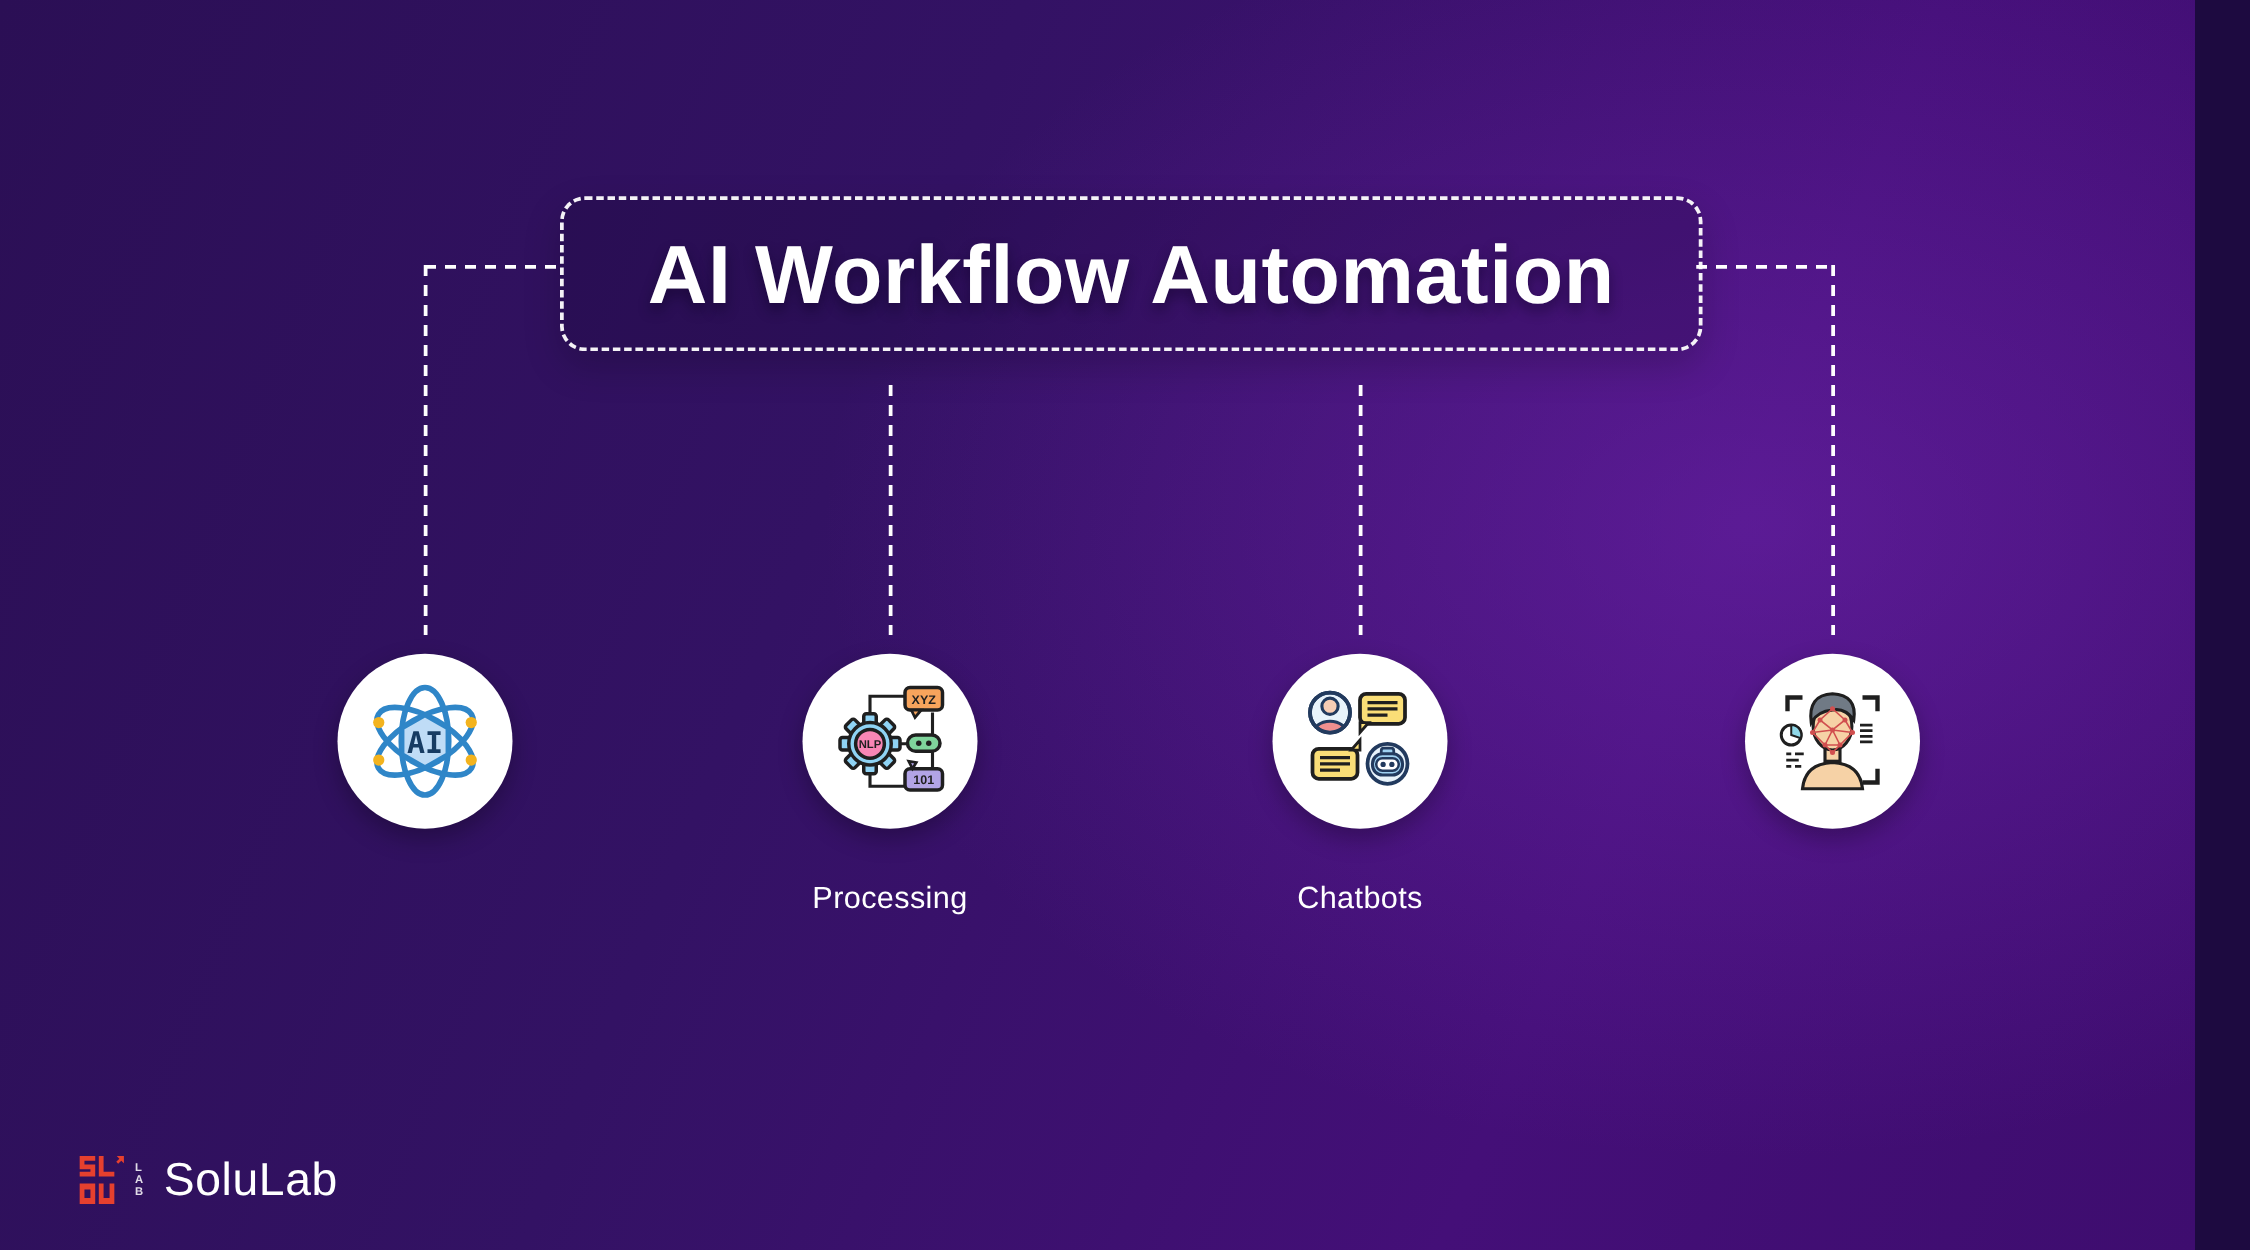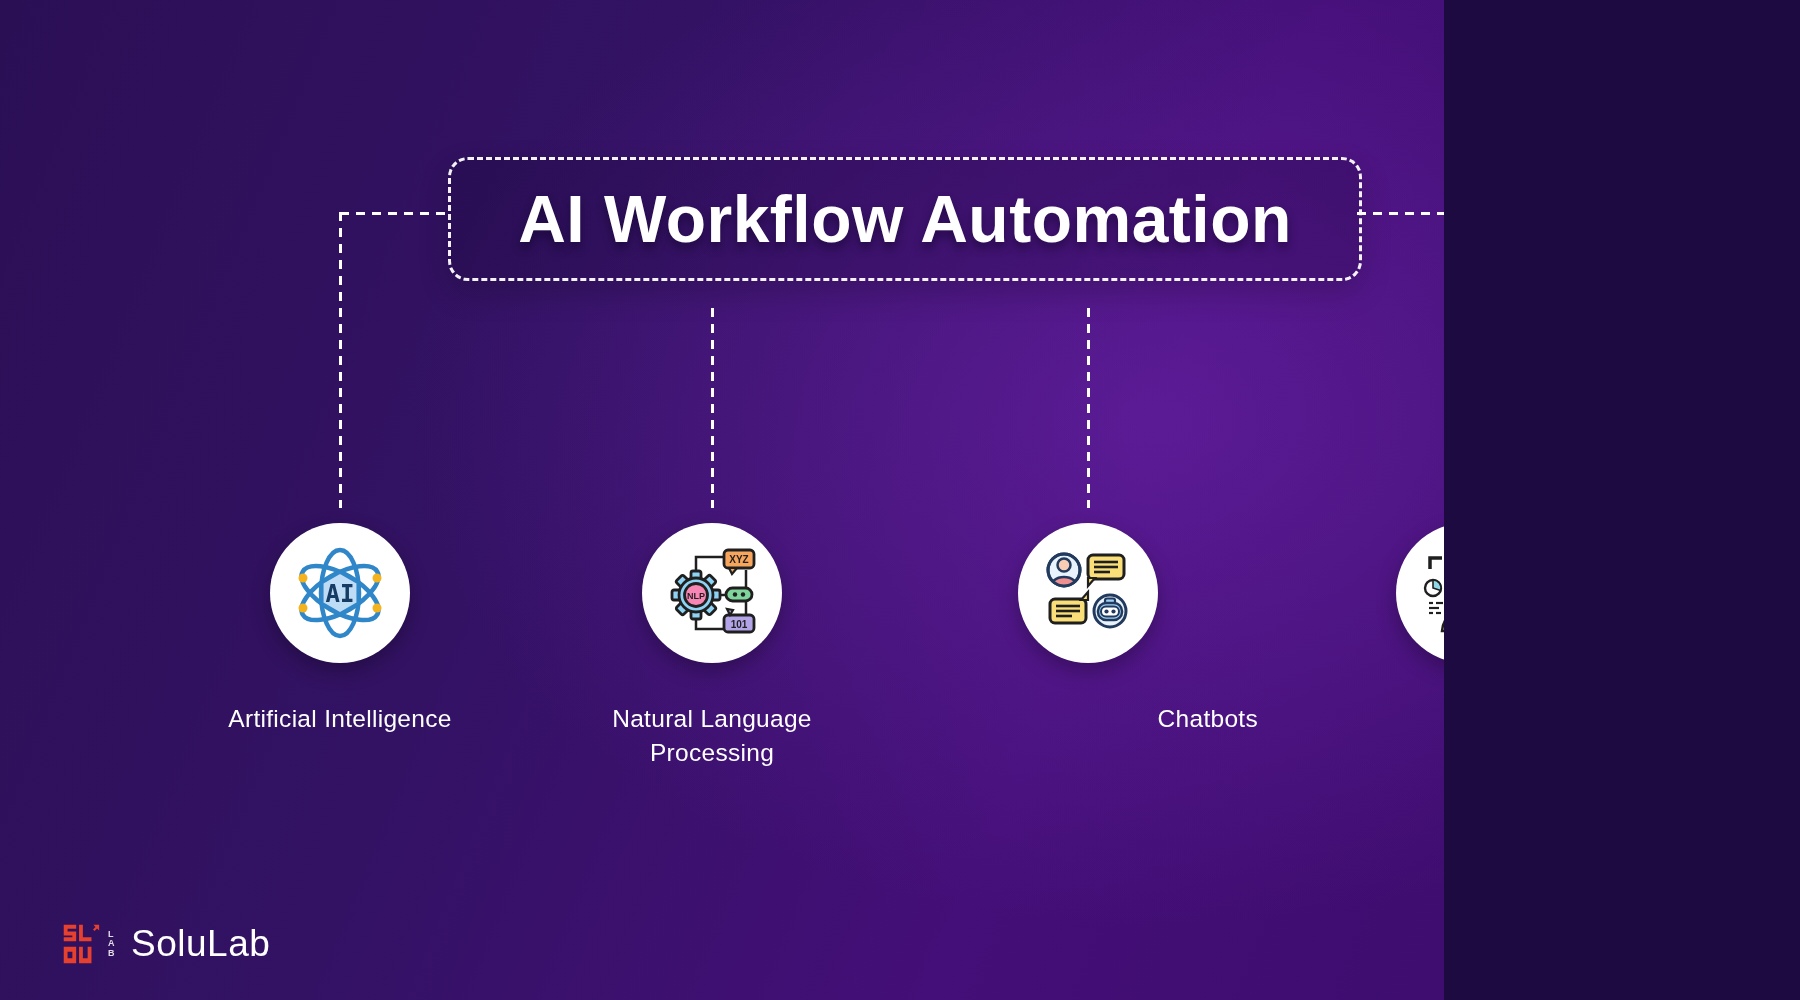--- a/index.html
+++ b/index.html
@@ -1,17 +1,17 @@
 <!DOCTYPE html>
 <html><head>
 <meta charset="utf-8">
 <style>
   html,body { margin:0; padding:0; background:#1d0a40; }
   .stage {
-    position:relative; width:1444px; height:1000px; overflow:hidden;
+    position:relative; width:1756px; height:1000px; overflow:hidden;
     font-family:"Liberation Sans", sans-serif;
     background:
       radial-gradient(1150px 780px at 80% 42%, rgba(124,44,190,0.42) 0%, rgba(124,44,190,0) 65%),
       linear-gradient(112deg, #2b0f55 0%, #331264 38%, #440f78 72%, #3e0d6f 100%);
   }
 
   
   .title-box {
     position:absolute; left:448px; top:157px; width:908px; height:118px;
     border:3px dashed rgba(255,255,255,0.95); border-radius:20px;
@@ -43,21 +43,21 @@
     background:#ffffff; display:flex; align-items:center; justify-content:center;
     box-shadow:0 8px 20px rgba(0,0,0,0.28);
   }
   .node-label {
     position:absolute; top:702px; width:340px; text-align:center;
     color:#ffffff; font-size:24.5px; line-height:34px; font-weight:500; letter-spacing:0.3px;
   }
   .node-label span { display:block; }
   .p0 .icon-circle{ left:270px; }  .p0 .node-label{ left:170px; }
   .p1 .icon-circle{ left:642px; }  .p1 .node-label{ left:542px; }
-  .p2 .icon-circle{ left:1018px; } .p2 .node-label{ left:918px;text-align:right; }
+  .p2 .icon-circle{ left:1018px; } .p2 .node-label{ left:918px; }
   .p3 .icon-circle{ left:1396px; } .p3 .node-label{ left:1296px; }
 
   
   .brand { position:absolute; left:60px; top:922px; display:flex; align-items:center; gap:8px; }
   .brand .lab {
     width:9px; word-break:break-all; font-size:9px; line-height:9.5px;
     color:rgba(255,255,255,0.85); font-weight:bold; letter-spacing:1px; margin-right:6px;
   }
   .brand-name { color:#ffffff; font-size:37px; font-weight:500; letter-spacing:0.5px; }
 </style>
@@ -89,21 +89,20 @@
         <text x="50" y="59" text-anchor="middle" font-family="'DejaVu Sans Mono', monospace" font-size="24" font-weight="bold" fill="#173c63">AI</text>
         <g fill="#f3b31e">
           <circle cx="13" cy="35" r="4.5"></circle>
             <circle cx="13" cy="65" r="4.5"></circle>
           <circle cx="87" cy="35" r="4.5"></circle>
             <circle cx="87" cy="65" r="4.5"></circle>
         </g>
       </svg>
     </div>
     <div class="node-label">
-      <span>Artificial Intelligence</span>
     </div>
   </div>
 
   <div class="node p1">
     <div class="icon-circle">
       <svg width="100" height="100" viewBox="0 0 100 100">
         <g fill="none" stroke="#1f1f1f" stroke-width="2.5">
           <polyline points="34,30 34,14 62,14"></polyline>
           <polyline points="52,52 64,52"></polyline>
           <line x1="84" y1="27" x2="84" y2="45"></line>
@@ -140,21 +139,20 @@
         </g>
 
         <g>
           <rect x="62" y="72" width="30" height="17" rx="4" fill="#b2a4e6" stroke="#1f1f1f" stroke-width="2.8"></rect>
           <path d="M68 72 l-3 -6 6 1 z" fill="#b2a4e6" stroke="#1f1f1f" stroke-width="2.2"></path>
           <text x="77" y="84.5" text-anchor="middle" font-size="10" font-weight="bold" fill="#1f1f1f">101</text>
         </g>
       </svg>
     </div>
     <div class="node-label">
-      <span>Natural Language</span>
       <span>Processing</span>
     </div>
   </div>
 
   <div class="node p2">
     <div class="icon-circle">
       <svg width="100" height="100" viewBox="0 0 100 100">
         <defs>
             <clipPath id="avclip">
               <circle cx="26" cy="27" r="14.8"></circle>

